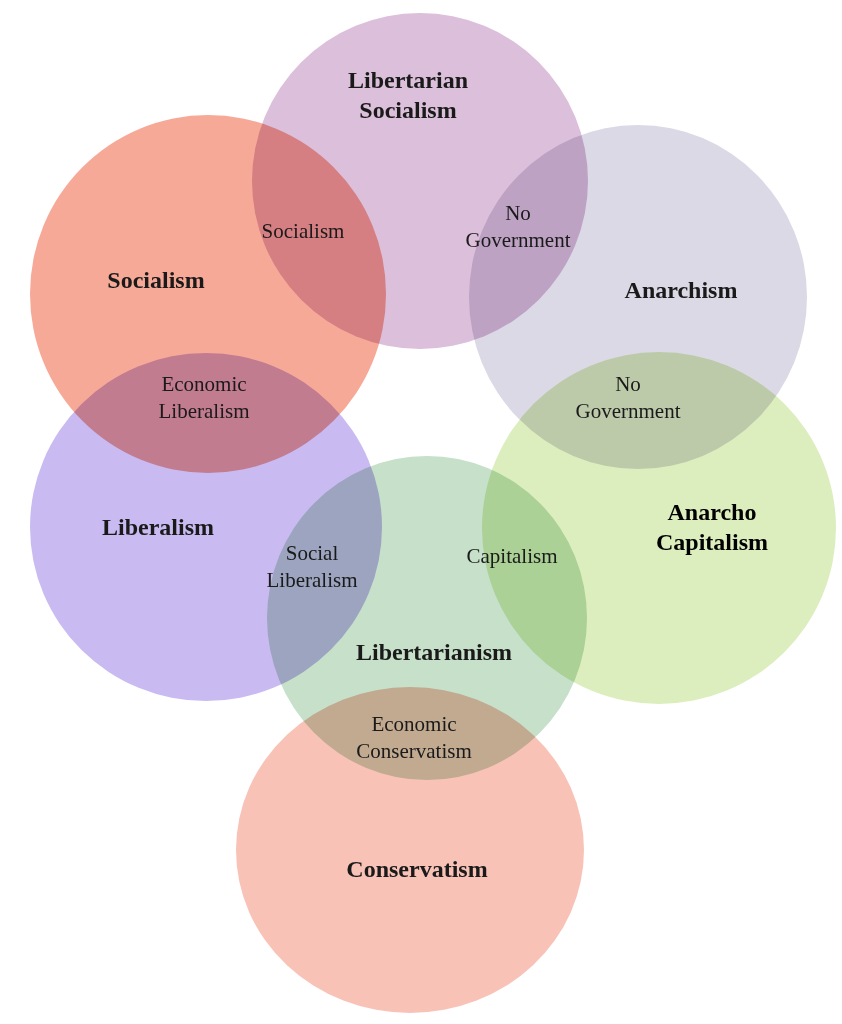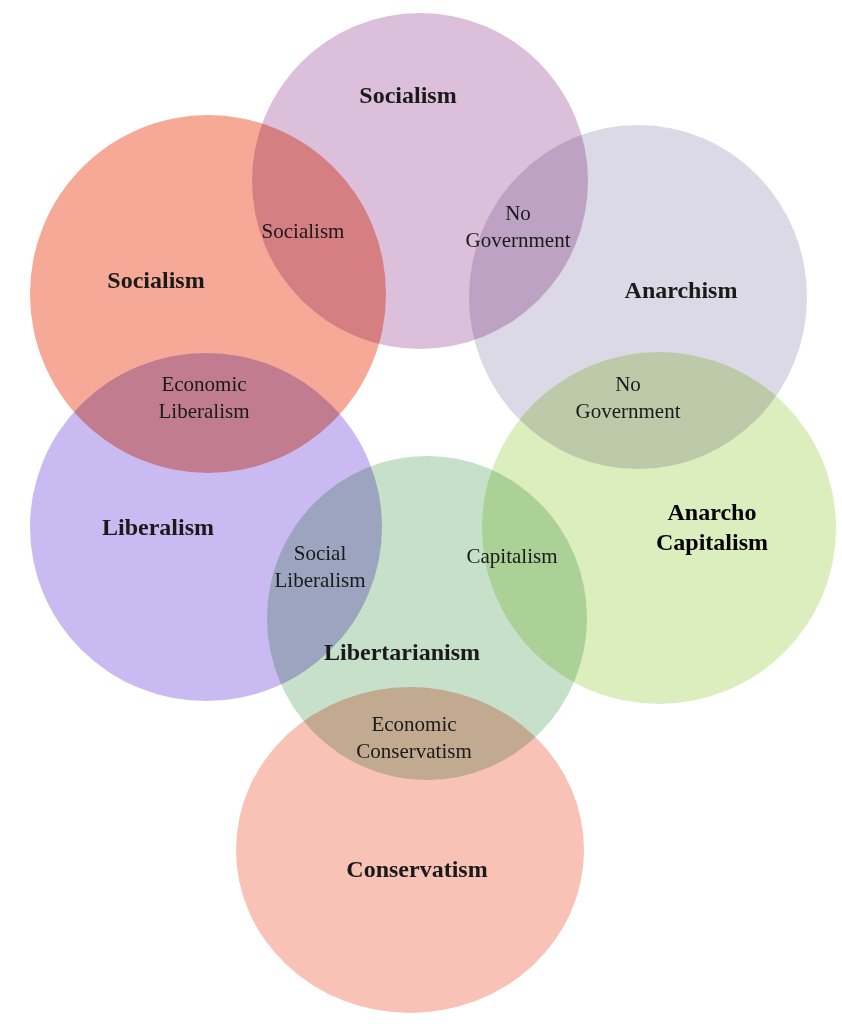--- a/index.html
+++ b/index.html
@@ -57,57 +57,58 @@
       <div class="circle" style="left: 252px; top: 13px; width: 336px; height: 336px; background: rgb(220, 191, 218);"></div>
       <div class="circle" style="left: 30px; top: 115px; width: 356px; height: 358px; background: rgb(247, 169, 152);"></div>
       <div class="circle" style="left: 469px; top: 125px; width: 338px; height: 344px; background: rgb(219, 217, 230);"></div>
       <div class="circle" style="left: 30px; top: 353px; width: 352px; height: 348px; background: rgb(201, 187, 242);"></div>
       <div class="circle" style="left: 482px; top: 352px; width: 354px; height: 352px; background: rgb(220, 238, 189);"></div>
       <div class="circle" style="left: 267px; top: 456px; width: 320px; height: 324px; background: rgb(198, 224, 202);"></div>
       <div class="circle" style="left: 236px; top: 687px; width: 348px; height: 326px; background: rgb(249, 194, 182);"></div>
     </div>
   <div class="labels-layer" id="labels-layer">
       <div class="label circle-label" style="left: 408px; top: 95px; color: rgb(26, 26, 26);">
+        <span class="line">Libertarian</span>
         <span class="line">Socialism</span>
       </div>
       <div class="label circle-label" style="left: 156px; top: 280px; color: rgb(26, 26, 26);">
         <span class="line">Socialism</span>
       </div>
       <div class="label circle-label" style="left: 681px; top: 290px; color: rgb(26, 26, 26);">
         <span class="line">Anarchism</span>
       </div>
       <div class="label circle-label" style="left: 158px; top: 527px; color: rgb(26, 26, 26);">
         <span class="line">Liberalism</span>
       </div>
       <div class="label circle-label" style="left: 712px; top: 527px; color: #000000;">
         <span class="line">Anarcho</span>
         <span class="line">Capitalism</span>
       </div>
-      <div class="label circle-label" style="left: 402px; top: 652px; color: rgb(26, 26, 26);">
+      <div class="label circle-label" style="left: 434px; top: 652px; color: rgb(26, 26, 26);">
         <span class="line">Libertarianism</span>
       </div>
       <div class="label circle-label" style="left: 417px; top: 869px; color: rgb(26, 26, 26);">
         <span class="line">Conservatism</span>
       </div>
       <div class="label overlap-label" style="left: 303px; top: 231px; color: rgb(26, 26, 26);">
         <span class="line">Socialism</span>
       </div>
       <div class="label overlap-label" style="left: 518px; top: 227px; color: rgb(26, 26, 26);">
         <span class="line">No</span>
         <span class="line">Government</span>
       </div>
       <div class="label overlap-label" style="left: 204px; top: 398px; color: rgb(26, 26, 26);">
         <span class="line">Economic</span>
         <span class="line">Liberalism</span>
       </div>
       <div class="label overlap-label" style="left: 628px; top: 398px; color: rgb(26, 26, 26);">
         <span class="line">No</span>
         <span class="line">Government</span>
       </div>
-      <div class="label overlap-label" style="left: 320px; top: 567px; color: rgb(26, 26, 26);">
+      <div class="label overlap-label" style="left: 312px; top: 567px; color: rgb(26, 26, 26);">
         <span class="line">Social</span>
         <span class="line">Liberalism</span>
       </div>
       <div class="label overlap-label" style="left: 512px; top: 556px; color: rgb(26, 26, 26);">
         <span class="line">Capitalism</span>
       </div>
       <div class="label overlap-label" style="left: 414px; top: 738px; color: rgb(26, 26, 26);">
         <span class="line">Economic</span>
         <span class="line">Conservatism</span>
       </div>

